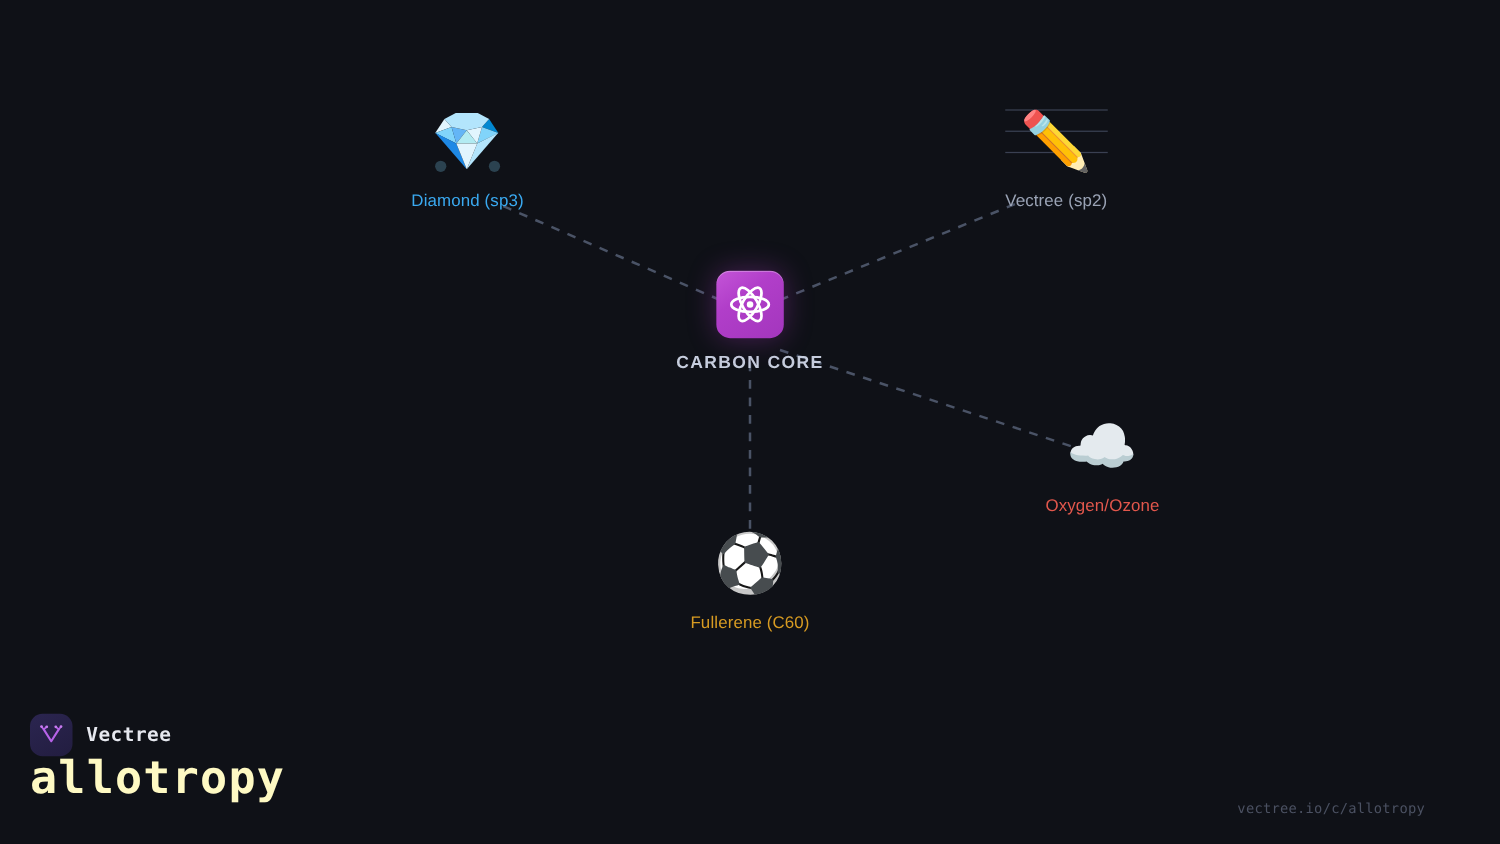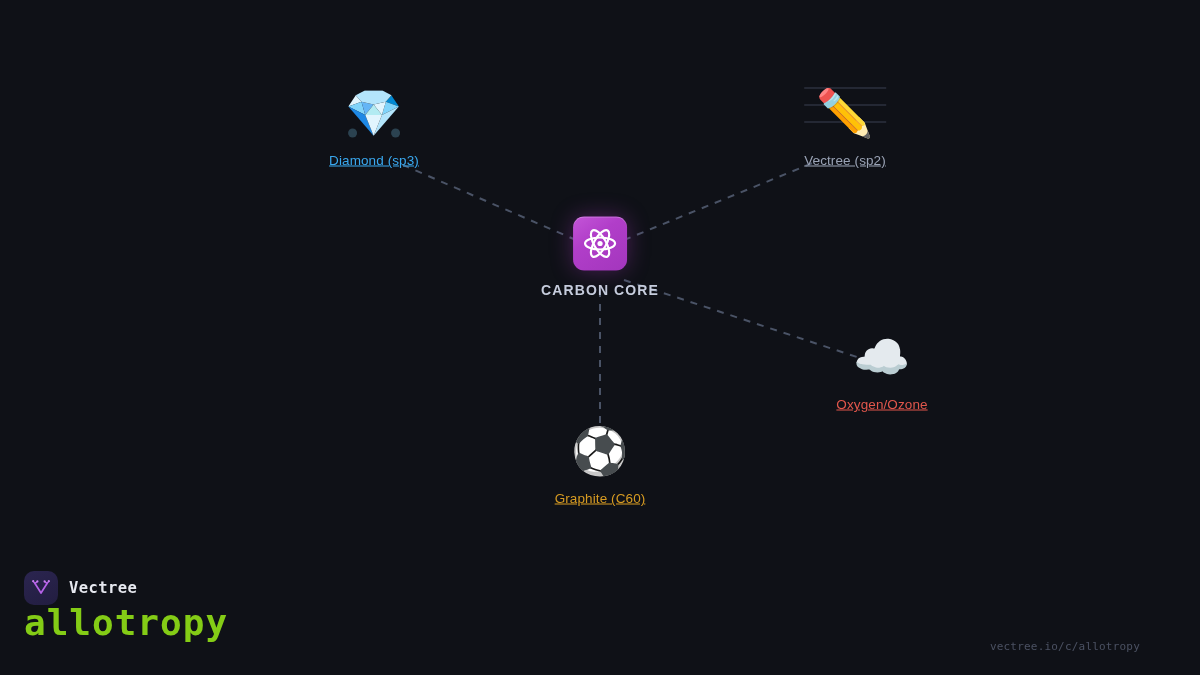--- a/index.html
+++ b/index.html
@@ -50,21 +50,20 @@
     align-items: center;
     justify-content: center;
     position: relative;
     z-index: 2;
   }
 
   .node-label {
     margin-top: 12px;
     font-size: 13.5px;
     letter-spacing: 0.1px;
-    text-decoration: underline;
   }
 
   
   .core-node .core-tile {
     width: 54px;
     height: 54px;
     border-radius: 11px;
     background: linear-gradient(145deg, #c455d8 0%, #b13ec9 38%, #a336bd 100%);
     box-shadow: 0 0 22px rgba(178, 60, 200, 0.35),
                 inset 0 1px 0 rgba(255, 255, 255, 0.28);
@@ -153,21 +152,21 @@
     letter-spacing: 0.4px;
   }
 
   #slug {
     position: absolute;
     left: 24px;
     top: 42px;
     font-family: "DejaVu Sans Mono", monospace;
     font-size: 36px;
     font-weight: 700;
-    color: #84cc16;
+    color: #fef9c3;
     letter-spacing: 1px;
     text-align: center;
   }
 
   #footer-url {
     position: absolute;
     right: 24px;
     bottom: 22px;
     font-family: "DejaVu Sans Mono", monospace;
     font-size: 11px;
@@ -222,21 +221,21 @@
     <div class="core-label">CARBON CORE</div>
   </div>
 
   <div class="node" style="left:882px; top:370px;">
     <div class="node-glyph">☁️</div>
     <div class="node-label" style="color:#e2574c;text-align:center;">Oxygen/Ozone</div>
   </div>
 
   <div class="node" style="left:600px; top:464px;">
     <div class="node-glyph">⚽</div>
-    <div class="node-label" style="color:#d79b22;">Graphite (C60)</div>
+    <div class="node-label" style="color:#d79b22;">Fullerene (C60)</div>
   </div>
 
   <div id="footer">
 
     <div id="brand-row">
       <div id="brand-logo">
         <svg width="20" height="20" viewBox="0 0 20 20" fill="none" xmlns="http://www.w3.org/2000/svg">
           <path d="M4 5.5 L10 15 L16 5.5" stroke="#b662e8" stroke-width="1.7" stroke-linecap="round" stroke-linejoin="round"></path>
           <path d="M4 5.5 L2.2 3.4 M4 5.5 L6.2 3.6" stroke="#b662e8" stroke-width="1.4" stroke-linecap="round"></path>
           <path d="M16 5.5 L17.8 3.4 M16 5.5 L13.8 3.6" stroke="#b662e8" stroke-width="1.4" stroke-linecap="round"></path>

